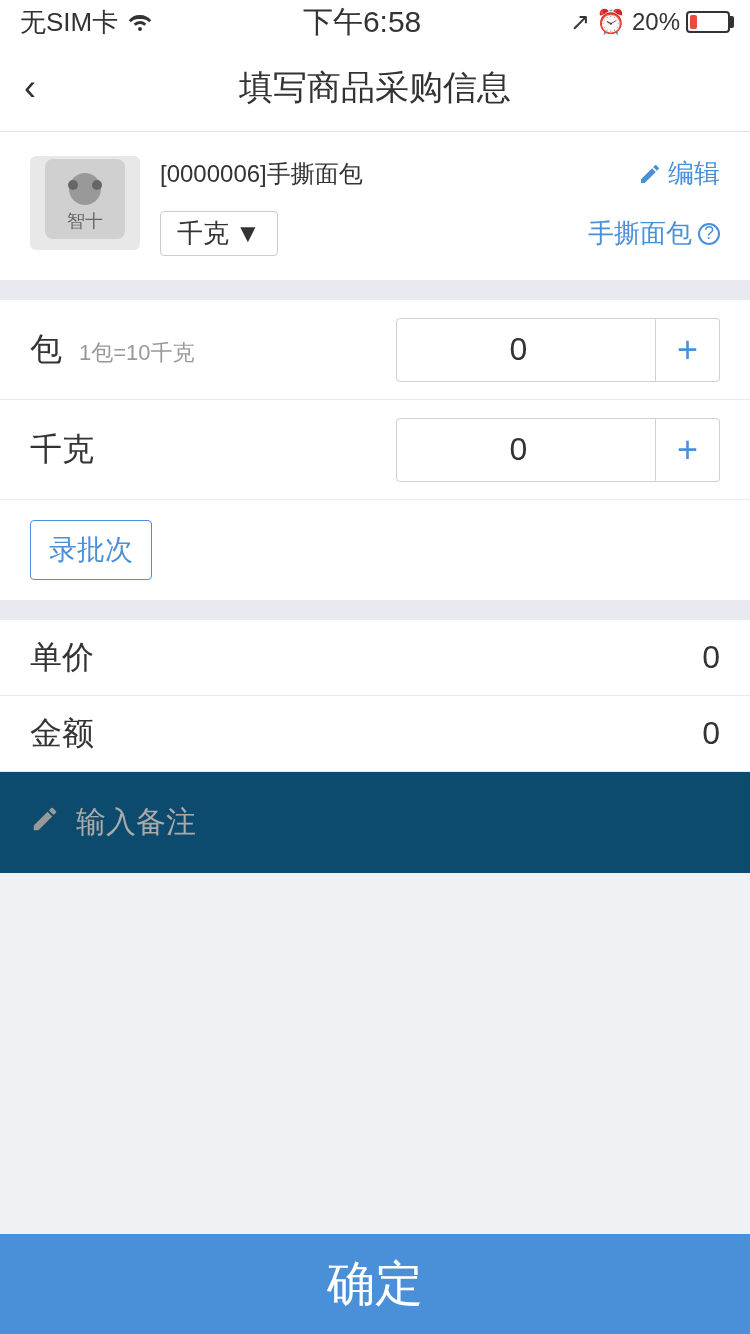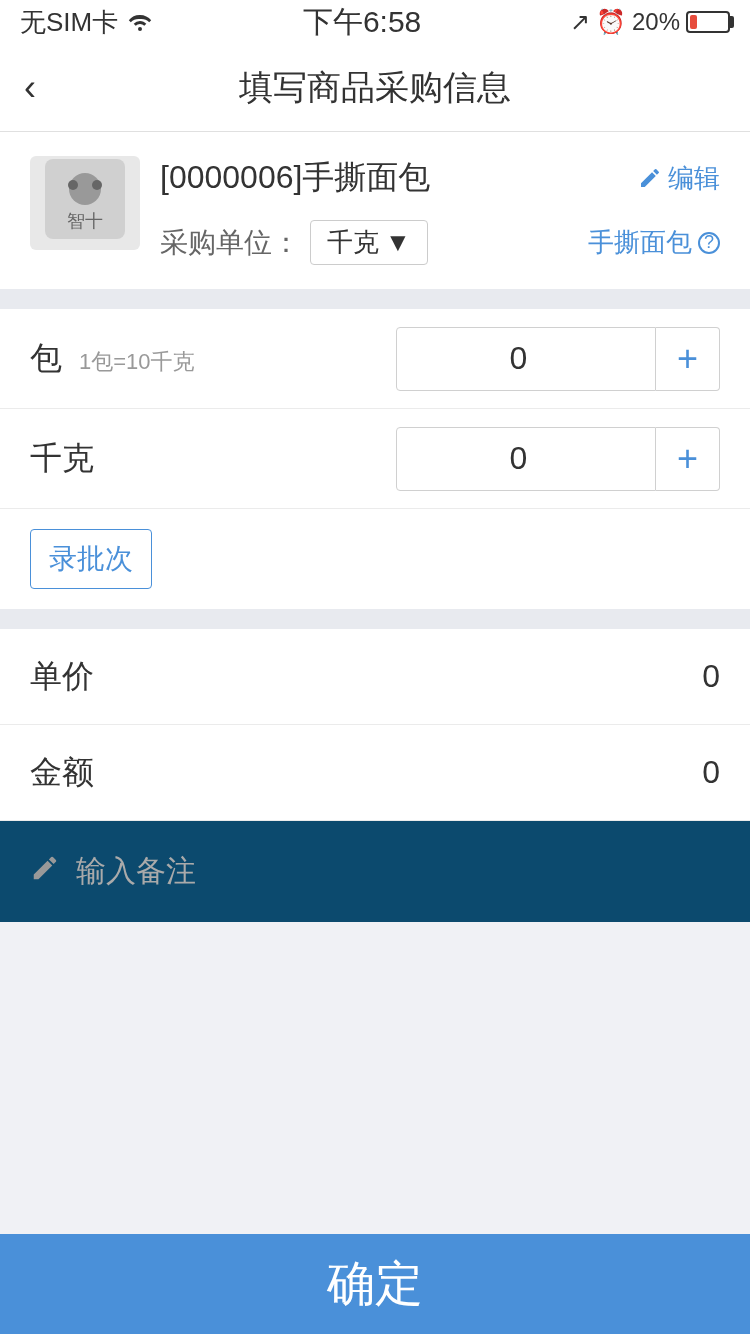--- a/index.html
+++ b/index.html
@@ -90,21 +90,21 @@
       text-align: center;
       line-height: 1.2;
     }
     .product-info { flex: 1; }
     .product-name-row {
       display: flex;
       justify-content: space-between;
       align-items: center;
     }
     .product-name {
-      font-size: 32px;
+      font-size: 24px;
       color: #333;
       font-weight: 500;
     }
     .edit-link {
       font-size: 26px;
       color: #4a90d9;
       display: flex;
       align-items: center;
       gap: 4px;
     }
@@ -219,21 +219,21 @@
     
     .price-section {
       background: #fff;
       margin-top: 0;
     }
     .price-row {
       display: flex;
       align-items: center;
       justify-content: space-between;
       padding: 16px 30px;
-      height: 96px;
+      height: 76px;
       border-bottom: 1px solid #ebebeb;
     }
     .price-row-label {
       font-size: 32px;
       color: #333;
     }
     .price-row-value {
       font-size: 32px;
       color: #333;
     }
@@ -324,21 +324,20 @@
       <span class="product-name">[0000006]手撕面包</span>
       <span class="edit-link">
         <svg width="24" height="24" viewBox="0 0 24 24" style="margin-right:2px">
             <path d="M3 17.25V21h3.75L17.81 9.94l-3.75-3.75L3 17.25zM20.71 7.04a1 1 0 0 0 0-1.41l-2.34-2.34a1 1 0 0 0-1.41 0l-1.83 1.83 3.75 3.75 1.83-1.83z" fill="#4a90d9"></path>
           </svg>
         <span>编辑</span>
       </span>
     </div>
     <div class="purchase-unit-row">
       <div style="display:flex;align-items:center;gap:10px;">
-        <span class="unit-label">采购单位：</span>
         <div class="unit-select">
           <span>千克</span>
           <span>▼</span>
         </div>
       </div>
       <div class="price-ref">
         <span>手撕面包</span>
         <span style="width:22px;height:22px;border:2px solid #4a90d9;border-radius:50%;display:inline-flex;align-items:center;justify-content:center;font-size:18px;color:#4a90d9;">?</span>
       </div>
     </div>

